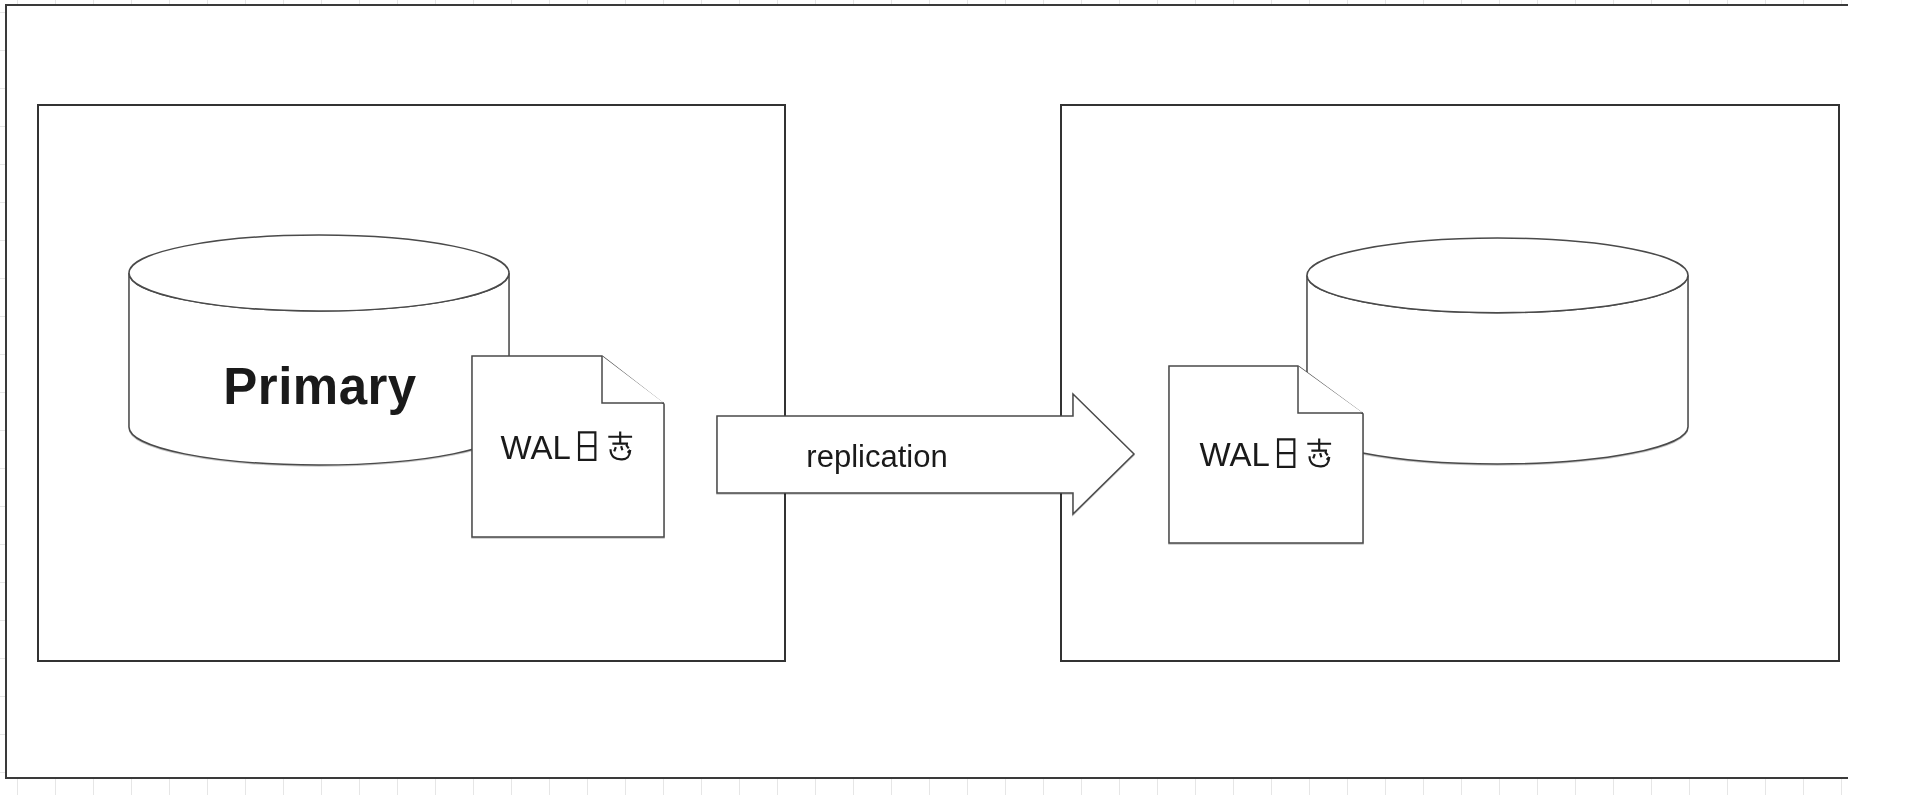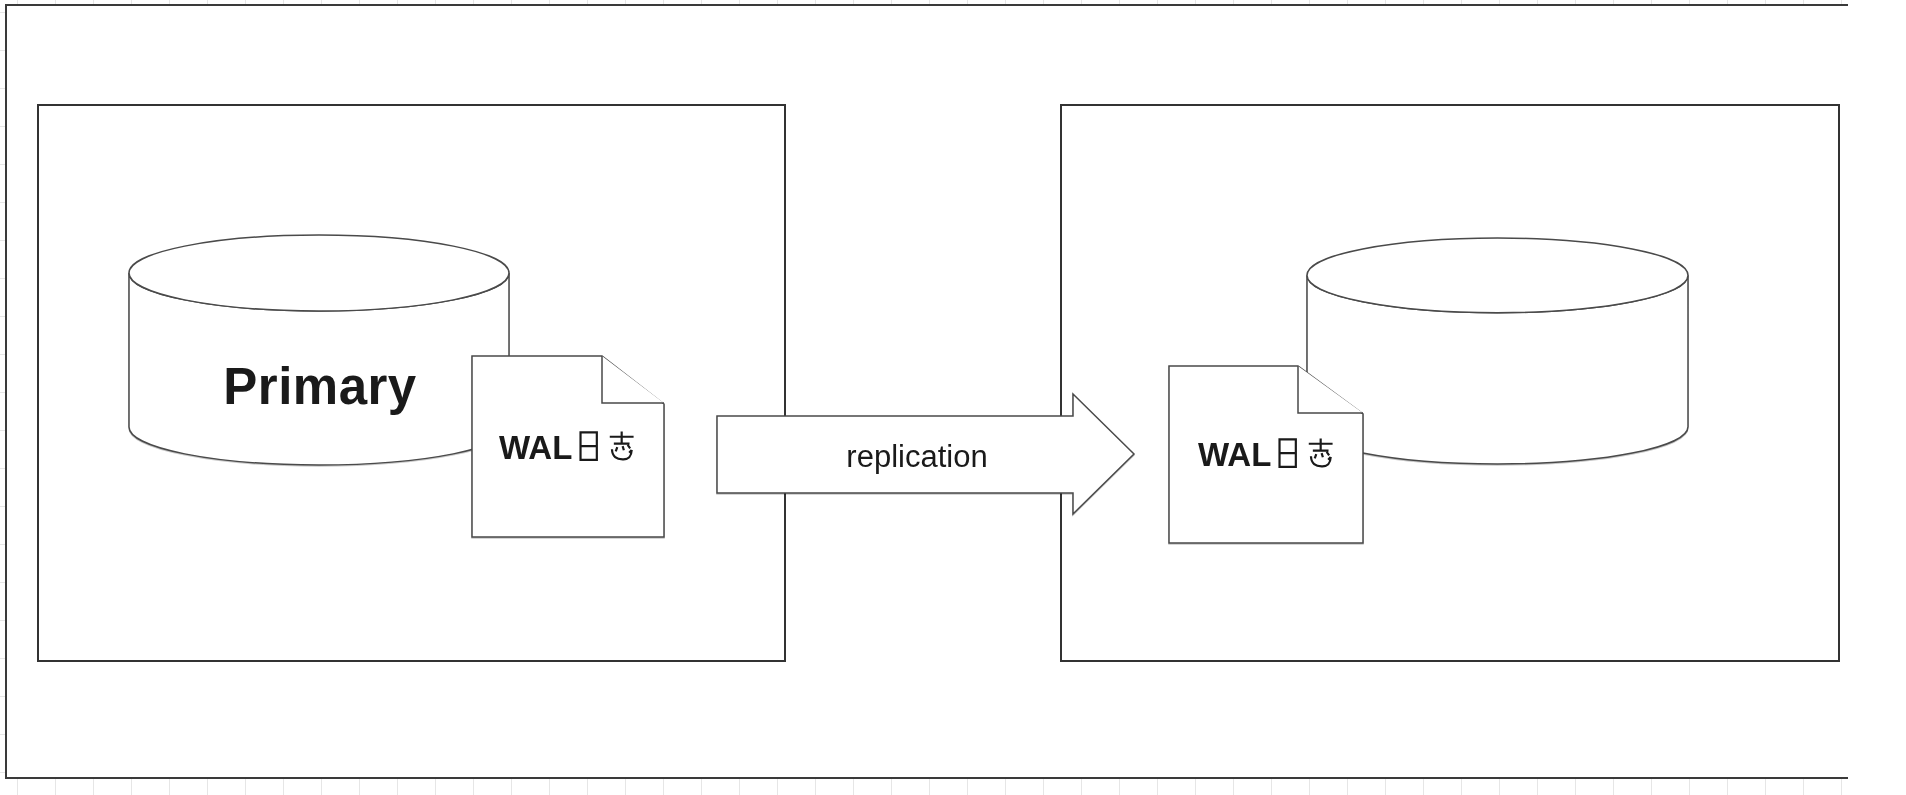--- a/index.html
+++ b/index.html
@@ -53,28 +53,28 @@
     transform: translate(-50%, -50%);
     color: #1a1a1a;
     white-space: nowrap;
     line-height: 1;
   }
   .db-label {
     font-size: 51px;
     font-weight: 700;
     letter-spacing: 0.5px;
   }
-  .doc-label { font-size: 33px; font-weight: 700; }
+  .doc-label { font-size: 33px; font-weight: 400; }
   .arrow-label { font-size: 31px; font-weight: 400; }
 
   .db-label.primary  { left: 320px;  top: 386px; }
   .db-label.standby  { left: 1494px; top: 384px; }
   .doc-label.left    { left: 568px;  top: 447px; }
   .doc-label.right   { left: 1267px; top: 454px; }
-  .arrow-label-pos   { left: 917px;  top: 456px; text-align: center; }
+  .arrow-label-pos   { left: 877px;  top: 456px; text-align: center; }
 
   .cjk-glyph {
     width: 0.95em;
     height: 0.95em;
     display: inline-block;
     vertical-align: -0.1em;
     margin-left: 0.03em;
   }
   .cjk-glyph path {
     fill: none;

